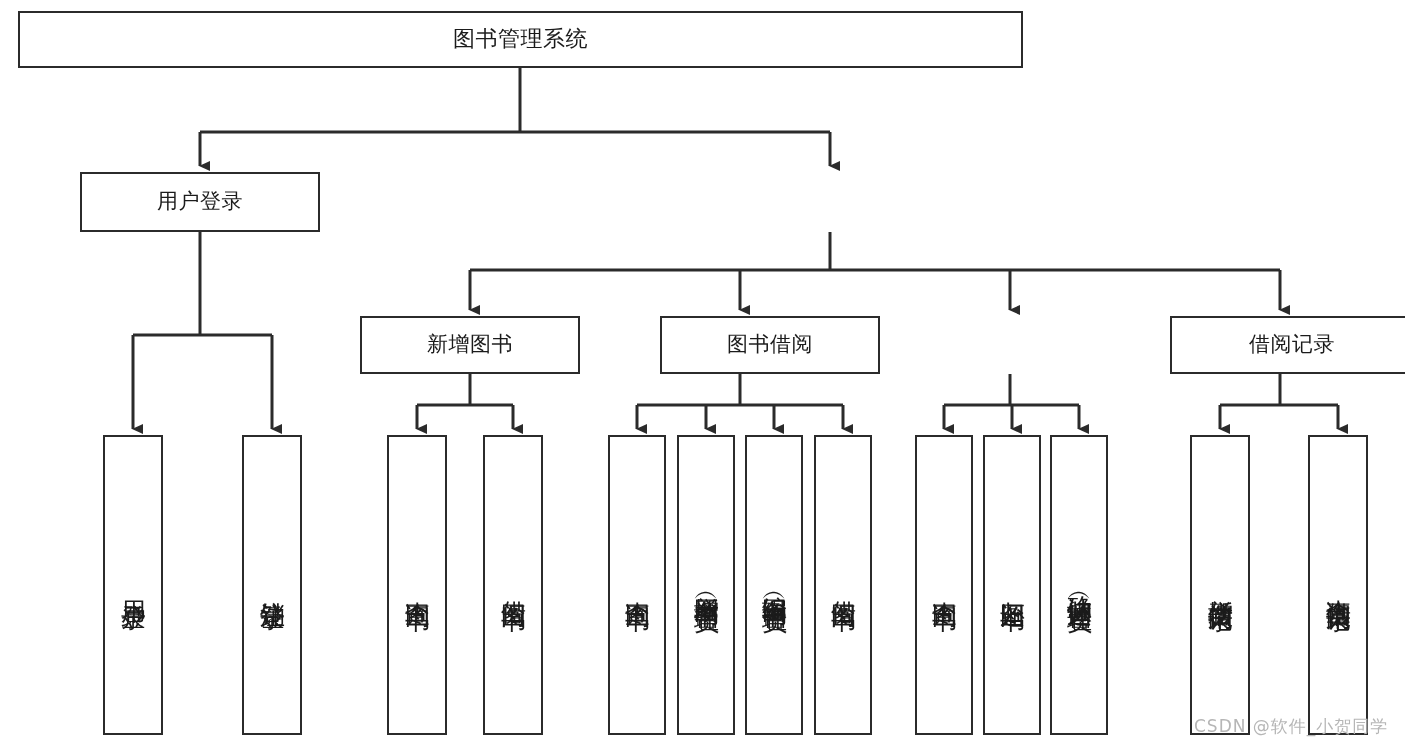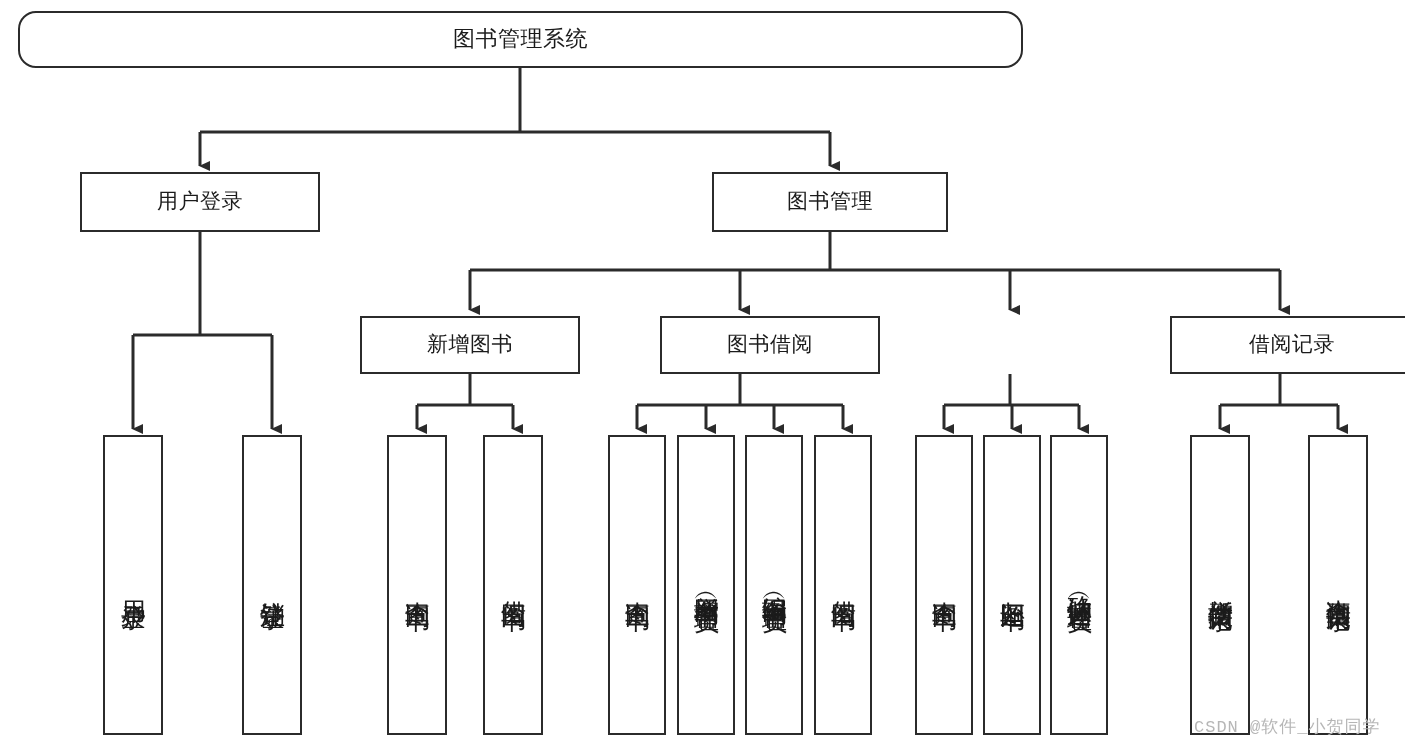--- a/index.html
+++ b/index.html
@@ -34,21 +34,20 @@
     justify-content: center;
     text-align: center;
   }
   .node.horiz {
     font-size: 21px;
     letter-spacing: 0.5px;
     line-height: 1.2;
   }
   .node.root {
     font-size: 22px;
-    border-radius: 18px;
   }
   .node.vert {
     writing-mode: vertical-rl;
     text-orientation: upright;
     font-size: 25px;
     line-height: 1.28;
     letter-spacing: 2px;
     padding: 4px 0;
     justify-content: center;
     align-items: center;
@@ -120,21 +119,20 @@
       <path d="M1280,374 L1280,405"></path>
       <path d="M1220,405 L1338,405"></path>
       <path d="M1220,405 L1220,429" marker-end="url(#arrow)"></path>
       <path d="M1338,405 L1338,429" marker-end="url(#arrow)"></path>
     </g>
   </svg>
 
   <div class="node horiz root" style="left: 18px; top: 11px; width: 1005px; height: 57px;">图书管理系统</div>
 
   <div class="node horiz" style="left: 80px; top: 172px; width: 240px; height: 60px;">用户登录</div>
-  <div class="node horiz" style="left: 712px; top: 172px; width: 236px; height: 60px;">图书管理</div>
 
   <div class="node horiz" style="left: 360px; top: 316px; width: 220px; height: 58px;">新增图书</div>
   <div class="node horiz" style="left: 660px; top: 316px; width: 220px; height: 58px; text-align: right;">图书借阅</div>
   <div class="node horiz" style="left: 1170px; top: 316px; width: 244px; height: 58px;">借阅记录</div>
 
   <div class="node vert" style="left: 103px; top: 435px; width: 60px; height: 300px;">
       <span class="vtext">用户登录</span>
     </div>
   <div class="node vert" style="left: 242px; top: 435px; width: 60px; height: 300px;">
       <span class="vtext">注销登录</span>
@@ -166,15 +164,15 @@
   <div class="node vert" style="left: 1050px; top: 435px; width: 58px; height: 300px;">
       <span class="vtext">确认归还（管理员）</span>
     </div>
   <div class="node vert" style="left: 1190px; top: 435px; width: 60px; height: 300px;">
       <span class="vtext">新增借阅记录</span>
     </div>
   <div class="node vert" style="left: 1308px; top: 435px; width: 60px; height: 300px;">
       <span class="vtext">查询借阅记录</span>
     </div>
 
-  <div class="watermark" style="left: 1194px; top: 715px; color: rgb(182, 182, 182); font-family: Liberation Mono, monospace;">CSDN @软件_小贺同学</div>
+  <div class="watermark" style="left: 1194px; top: 715px; color: rgb(182, 182, 182);">CSDN @软件_小贺同学</div>
 
 </div>
 
 </body></html>

